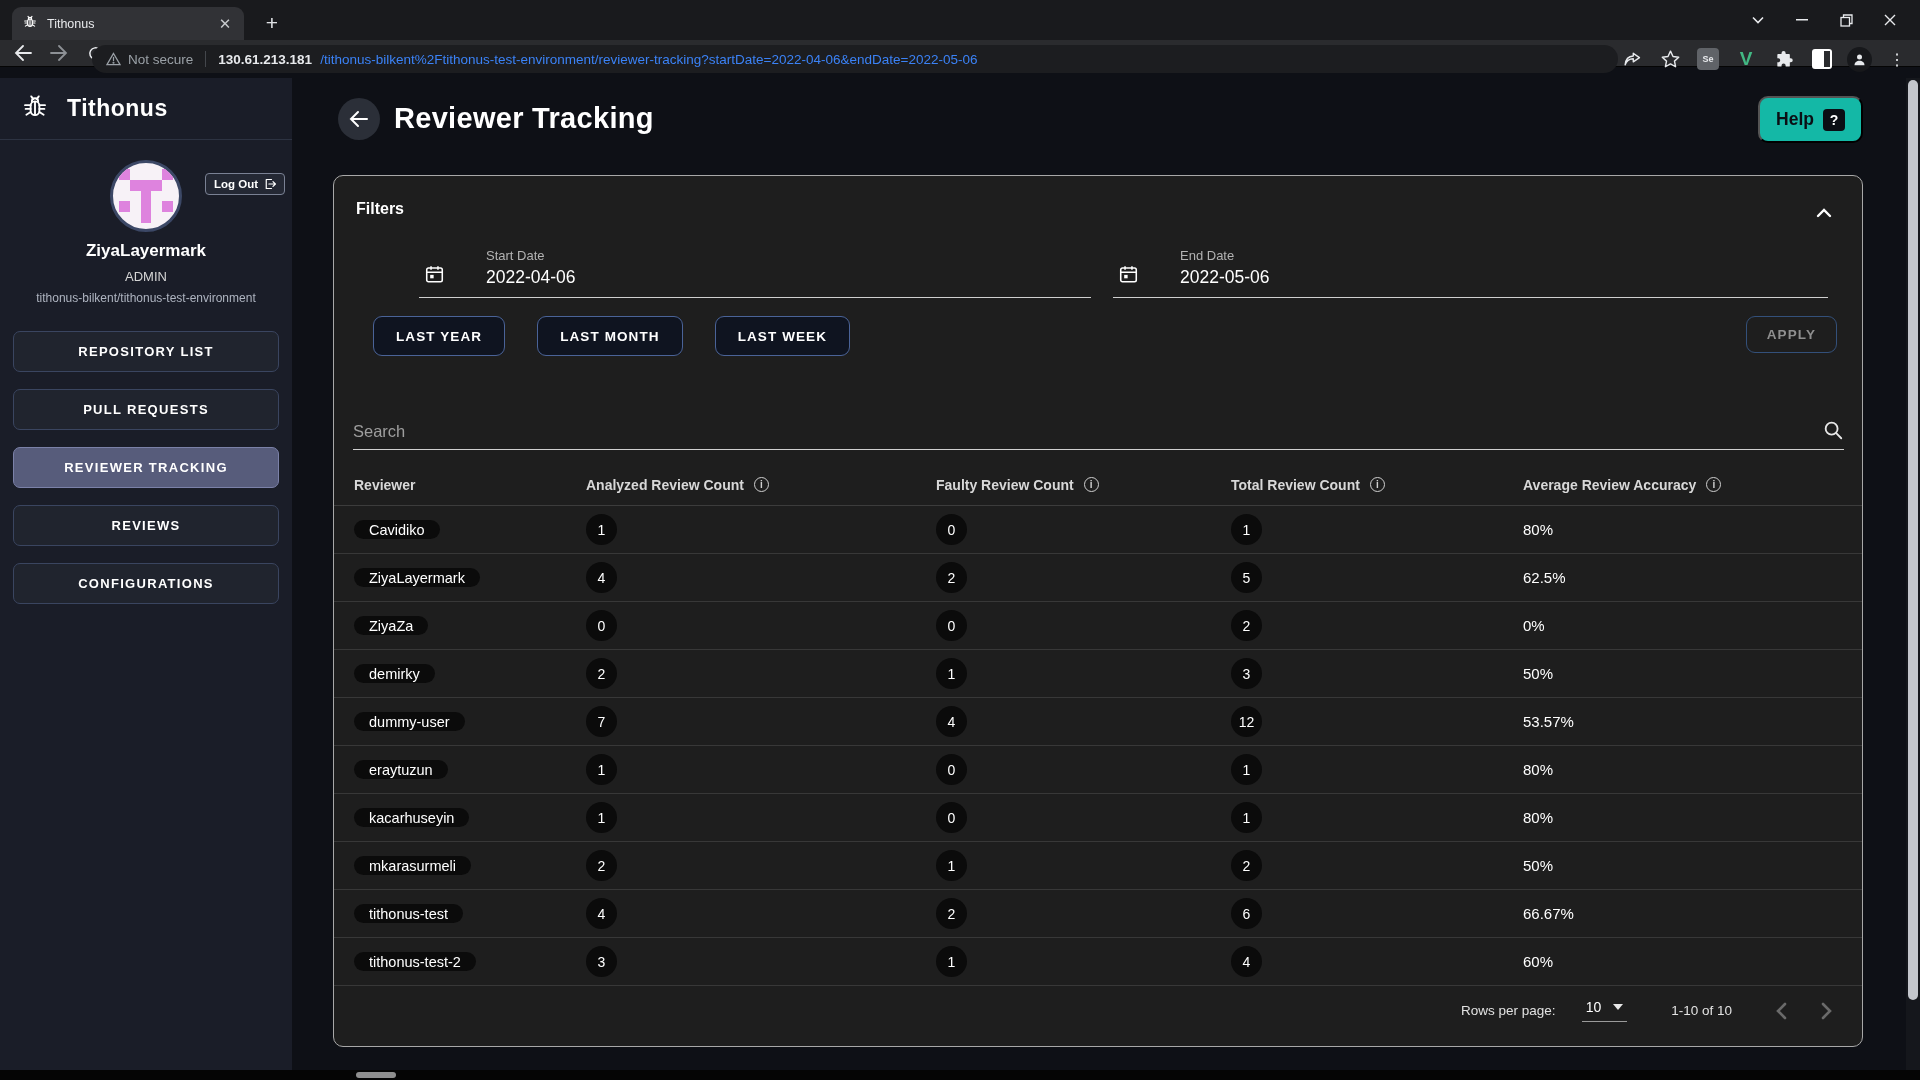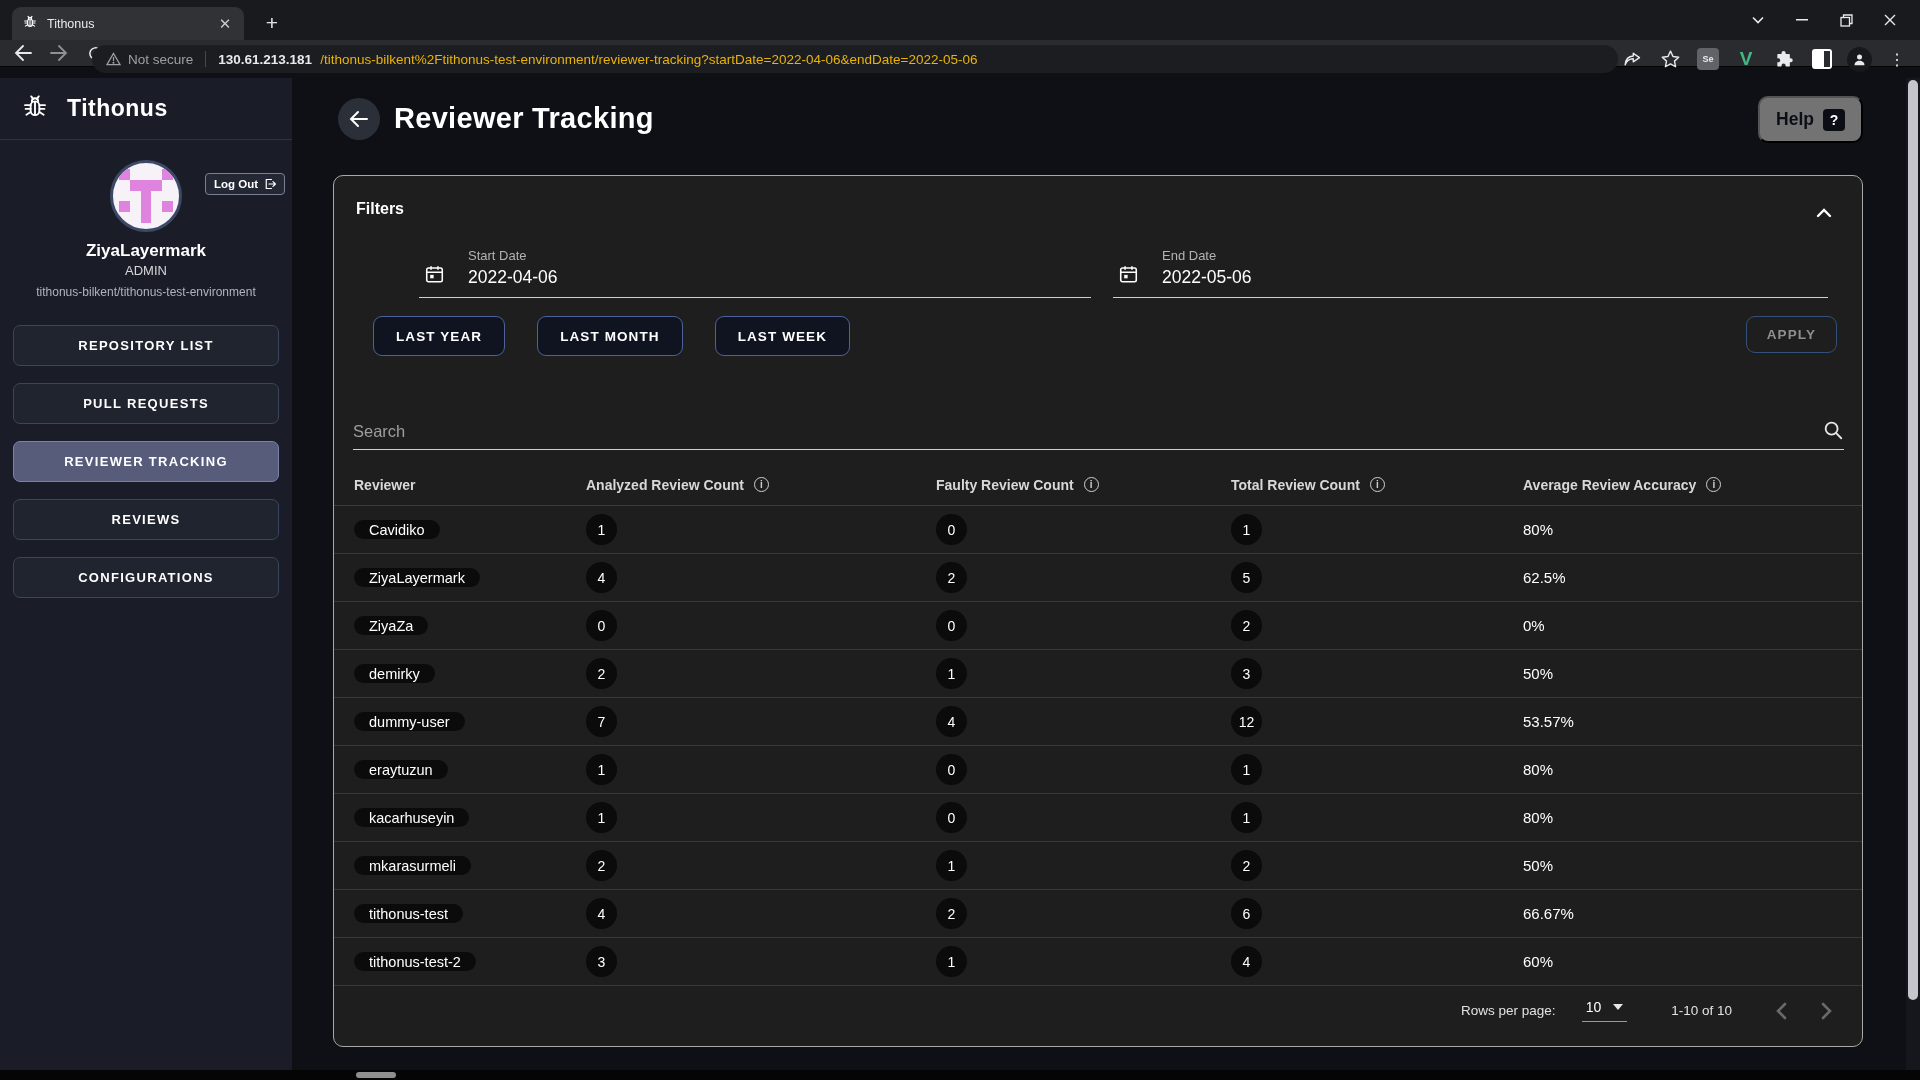--- a/index.html
+++ b/index.html
@@ -22,21 +22,21 @@
 
   .toolbar { position:absolute; top:40px; left:0; width:1920px; height:27px; background:#2a2b2e;
              display:flex; align-items:center; border-bottom:1px solid #050505; }
   .navbtn { width:30px; height:30px; display:flex; align-items:center; justify-content:center; border-radius:50%; }
   .toolbar .navgroup { display:flex; align-items:center; gap:6px; padding-left:8px; }
   .urlbar { position:absolute; left:92px; top:5px; width:1526px; height:28px; background:#1c1d20;
             border-radius:14px; display:flex; align-items:center; padding:0 14px; gap:8px; font-size:13.5px; }
   .urlsec { color:#9aa0a6; display:flex; align-items:center; gap:7px; }
   .urldivider { width:1px; height:16px; background:#44474c; margin:0 4px; }
   .urlhost { color:#e8eaed; font-weight:bold; }
-  .urlpath { color:#eab308; white-space:nowrap; overflow:hidden; }
+  .urlpath { color:#3b82f6; white-space:nowrap; overflow:hidden; }
   .toolright { position:absolute; right:10px; top:0; height:38px; display:flex; align-items:center; gap:12px; }
   .ext { width:26px; height:26px; display:flex; align-items:center; justify-content:center; }
   .se-icon { width:22px; height:22px; background:#606368; border-radius:4px; color:#e8eaed; font-size:9px;
              display:flex; align-items:center; justify-content:center; font-weight:bold; }
   .vue-icon { font-size:19px; font-weight:bold; }
   .panel-icon { width:20px; height:20px; background:#fff; border-radius:3px; position:relative; }
   .panel-icon::after { content:""; position:absolute; right:2px; top:2px; width:6px; height:16px; background:#2a2b2e; }
   .avatar-icon { width:25px; height:25px; border-radius:50%; background:#17181b; display:flex; align-items:center; justify-content:center; }
   .kebab { color:#e8eaed; font-size:16px; letter-spacing:0; }
 
@@ -47,46 +47,46 @@
   .profile { position:relative; text-align:center; }
   .logout { position:absolute; right:7px; top:13px; background:#242834; border:1px solid #7a8194;
             border-radius:4px; color:#fff; font-size:11.5px; font-weight:bold; padding:4px 8px;
             display:flex; align-items:center; gap:6px; }
   .id-avatar { width:72px; height:72px; border-radius:50%; border:3px solid #3c4866; background:#f7f2f7;
                margin:20px auto 0; overflow:hidden; position:relative; }
   .id-grid { position:absolute; left:6px; top:6px; width:54px; height:54px; display:grid;
              grid-template-columns:repeat(5,1fr); grid-template-rows:repeat(5,1fr); }
   .id-grid i { display:block; }
   .uname { margin-top:9px; font-size:17px; font-weight:bold; }
-  .urole { margin-top:2px; font-size:13px; color:#d6d6d6; }
+  .urole { margin-top:8px; font-size:13px; color:#d6d6d6; }
   .urepo { margin-top:7px; font-size:12px; color:#aeb4c0; }
   .navlist { margin-top:26px; padding:0 13px; display:flex; flex-direction:column; gap:17px; }
   .navitem { height:41px; background:#20242e; border:1px solid #3a4560; border-radius:7px; color:#fff;
              font-size:13px; font-weight:bold; letter-spacing:1.3px; display:flex; align-items:center;
              justify-content:center; }
   .navitem.active { background:#575c7b; border-color:#7b81a8; }
 
   
   .main { position:absolute; top:78px; left:292px; width:1614px; height:992px; background:#0e1016; }
   .backbtn { position:absolute; left:46px; top:20px; width:42px; height:42px; border-radius:50%;
              background:#2b2f38; display:flex; align-items:center; justify-content:center; }
   .pagetitle { position:absolute; left:102px; top:24px; font-size:29px; font-weight:bold; letter-spacing:0.3px; }
-  .helpbtn { position:absolute; right:43px; top:18px; height:47px; background:#737373; border-radius:10px;
+  .helpbtn { position:absolute; right:43px; top:18px; height:47px; background:#14b8a6; border-radius:10px;
              color:#0b0e14; font-size:17.5px; font-weight:bold; display:flex; align-items:center;
              gap:9px; padding:0 16px; }
   .qbox { width:22px; height:22px; background:#0b0e14; color:#fff; border-radius:4px; font-size:14px;
           font-weight:bold; display:flex; align-items:center; justify-content:center; }
 
   .card { position:absolute; left:41px; top:97px; width:1530px; height:872px; background:#1e1e1e;
           border:1px solid #a8a8a8; border-radius:10px; }
   .filters-title { position:absolute; left:22px; top:24px; font-size:16px; font-weight:bold; }
   .collapse { position:absolute; right:30px; top:28px; }
 
   .datefield { position:absolute; top:72px; height:50px; border-bottom:1px solid #cfcfcf;
-               display:flex; align-items:flex-start; }
+               display:flex; align-items:flex-start;gap:18px; }
   .datefield .cal { margin:16px 0 0 6px; }
   .datefield .dt { margin-left:24px; }
   .dlabel { font-size:13px; color:#b3b3b3; }
   .dvalue { font-size:17.5px; color:#fff; margin-top:4px; }
   .f-start { left:85px;  width:672px; }
   .f-end   { left:779px; width:715px; }
 
   .quickrow { position:absolute; left:39px; top:140px; display:flex; gap:32px; }
   .quickbtn { height:40px; padding:0 22px; background:#0f1420; border:1px solid #4a6398; border-radius:9px;
               color:#fff; font-size:13.5px; font-weight:bold; letter-spacing:1.1px; display:flex;

